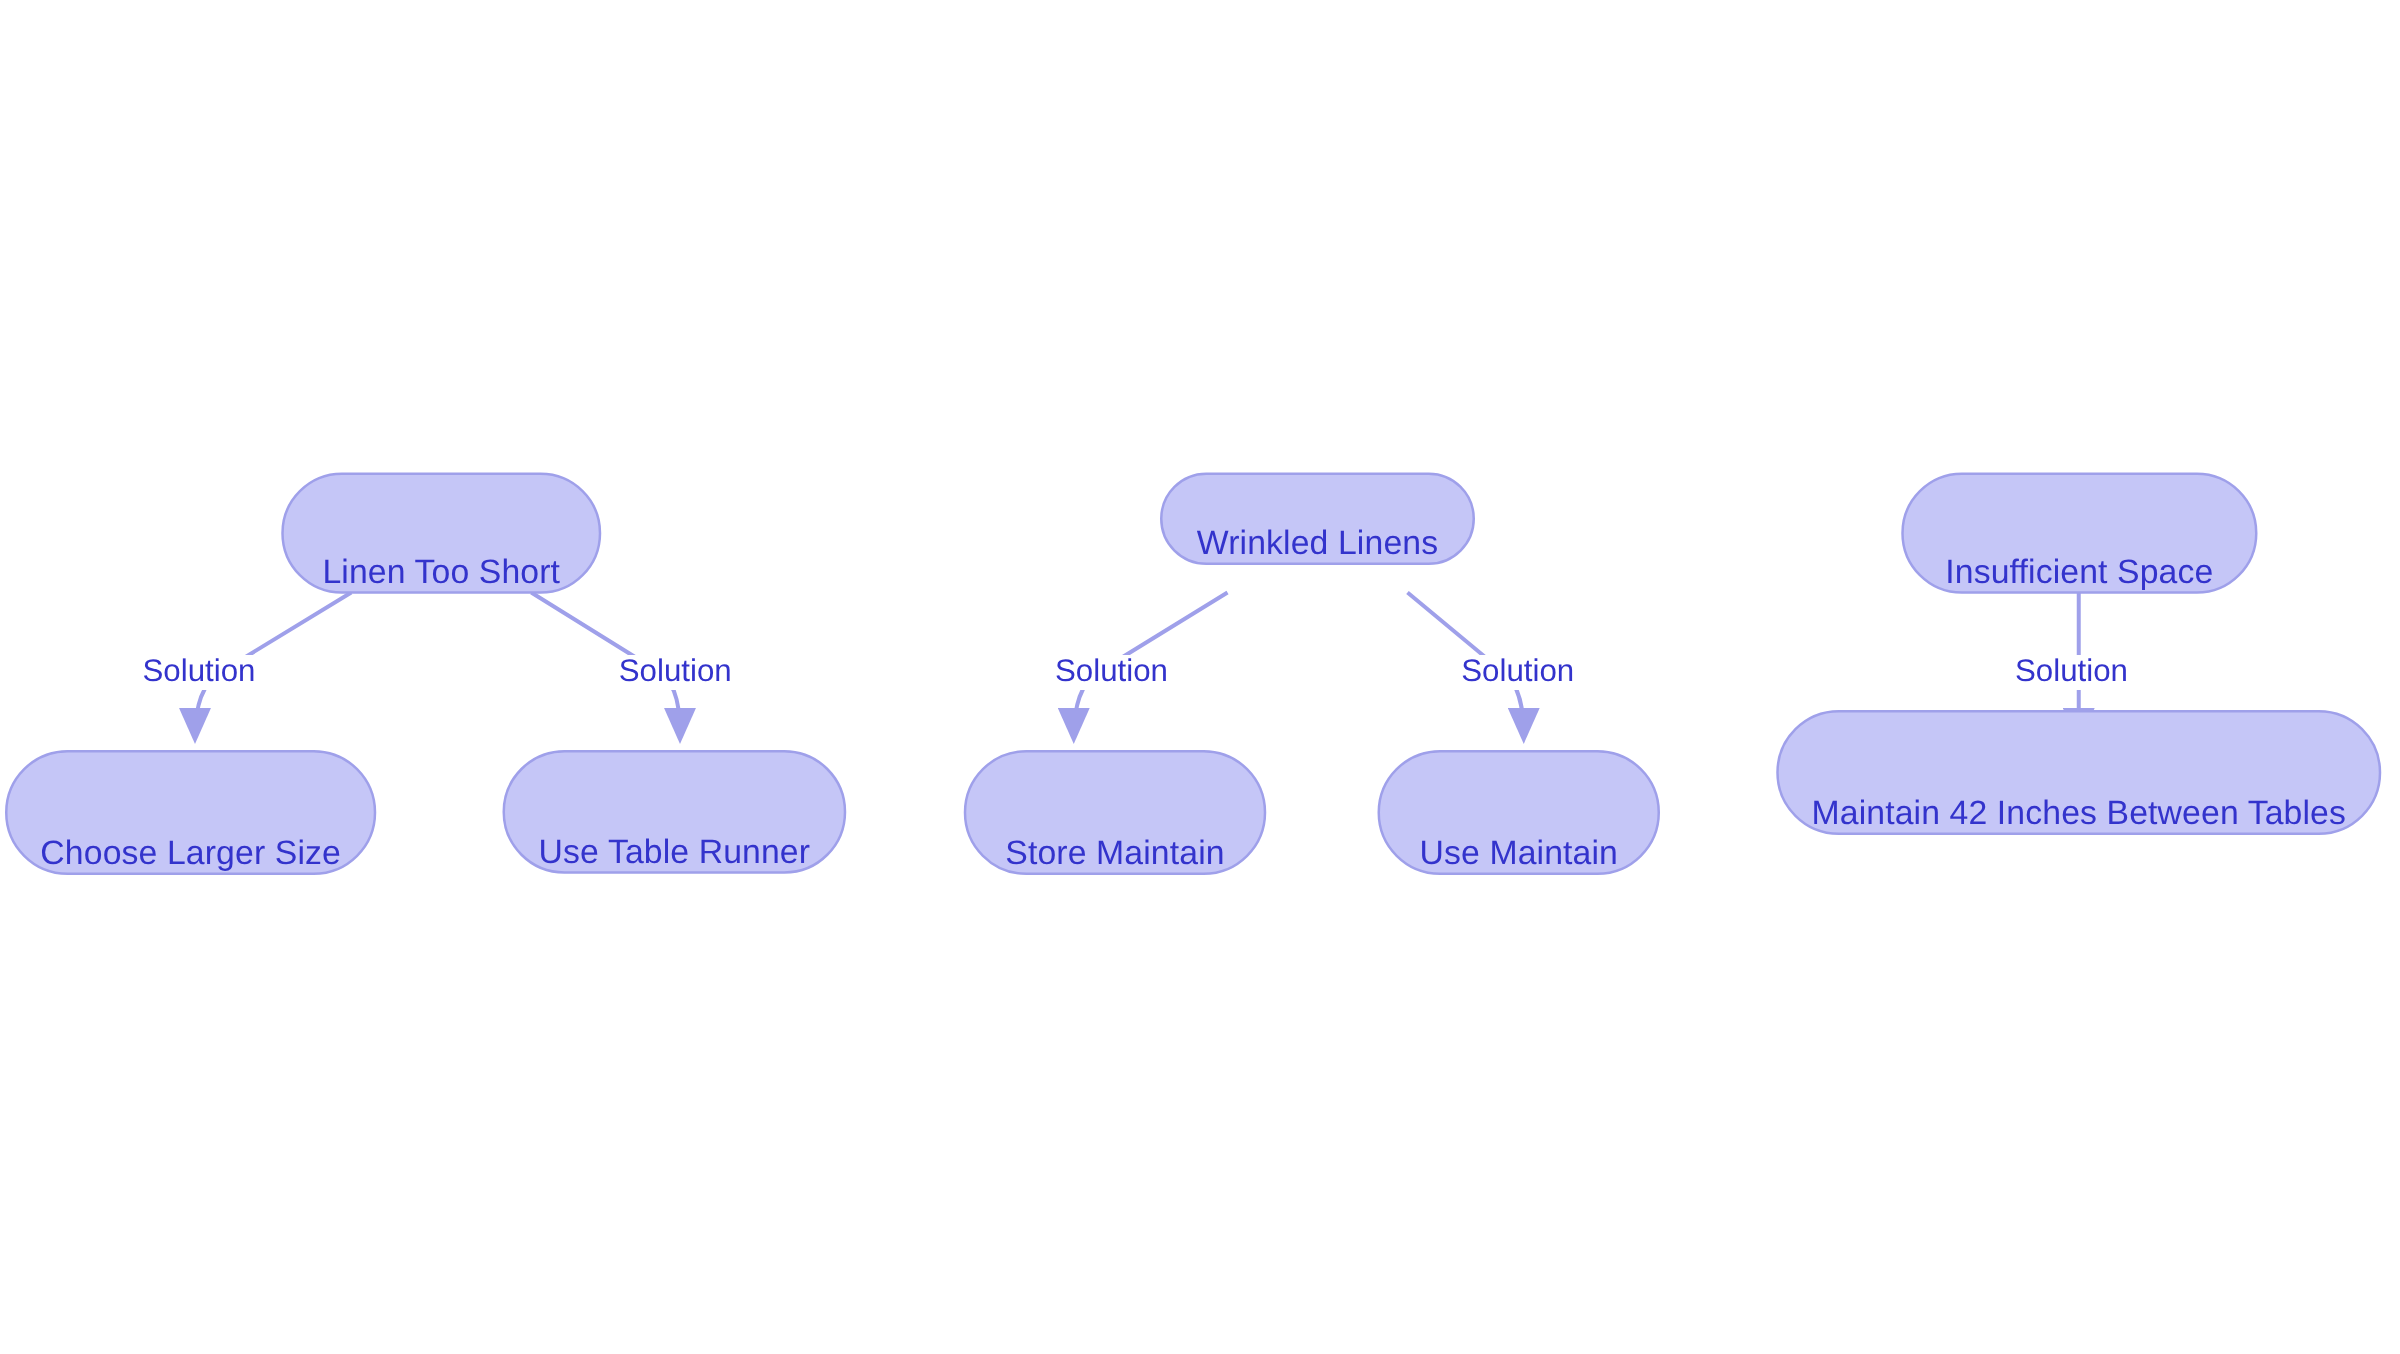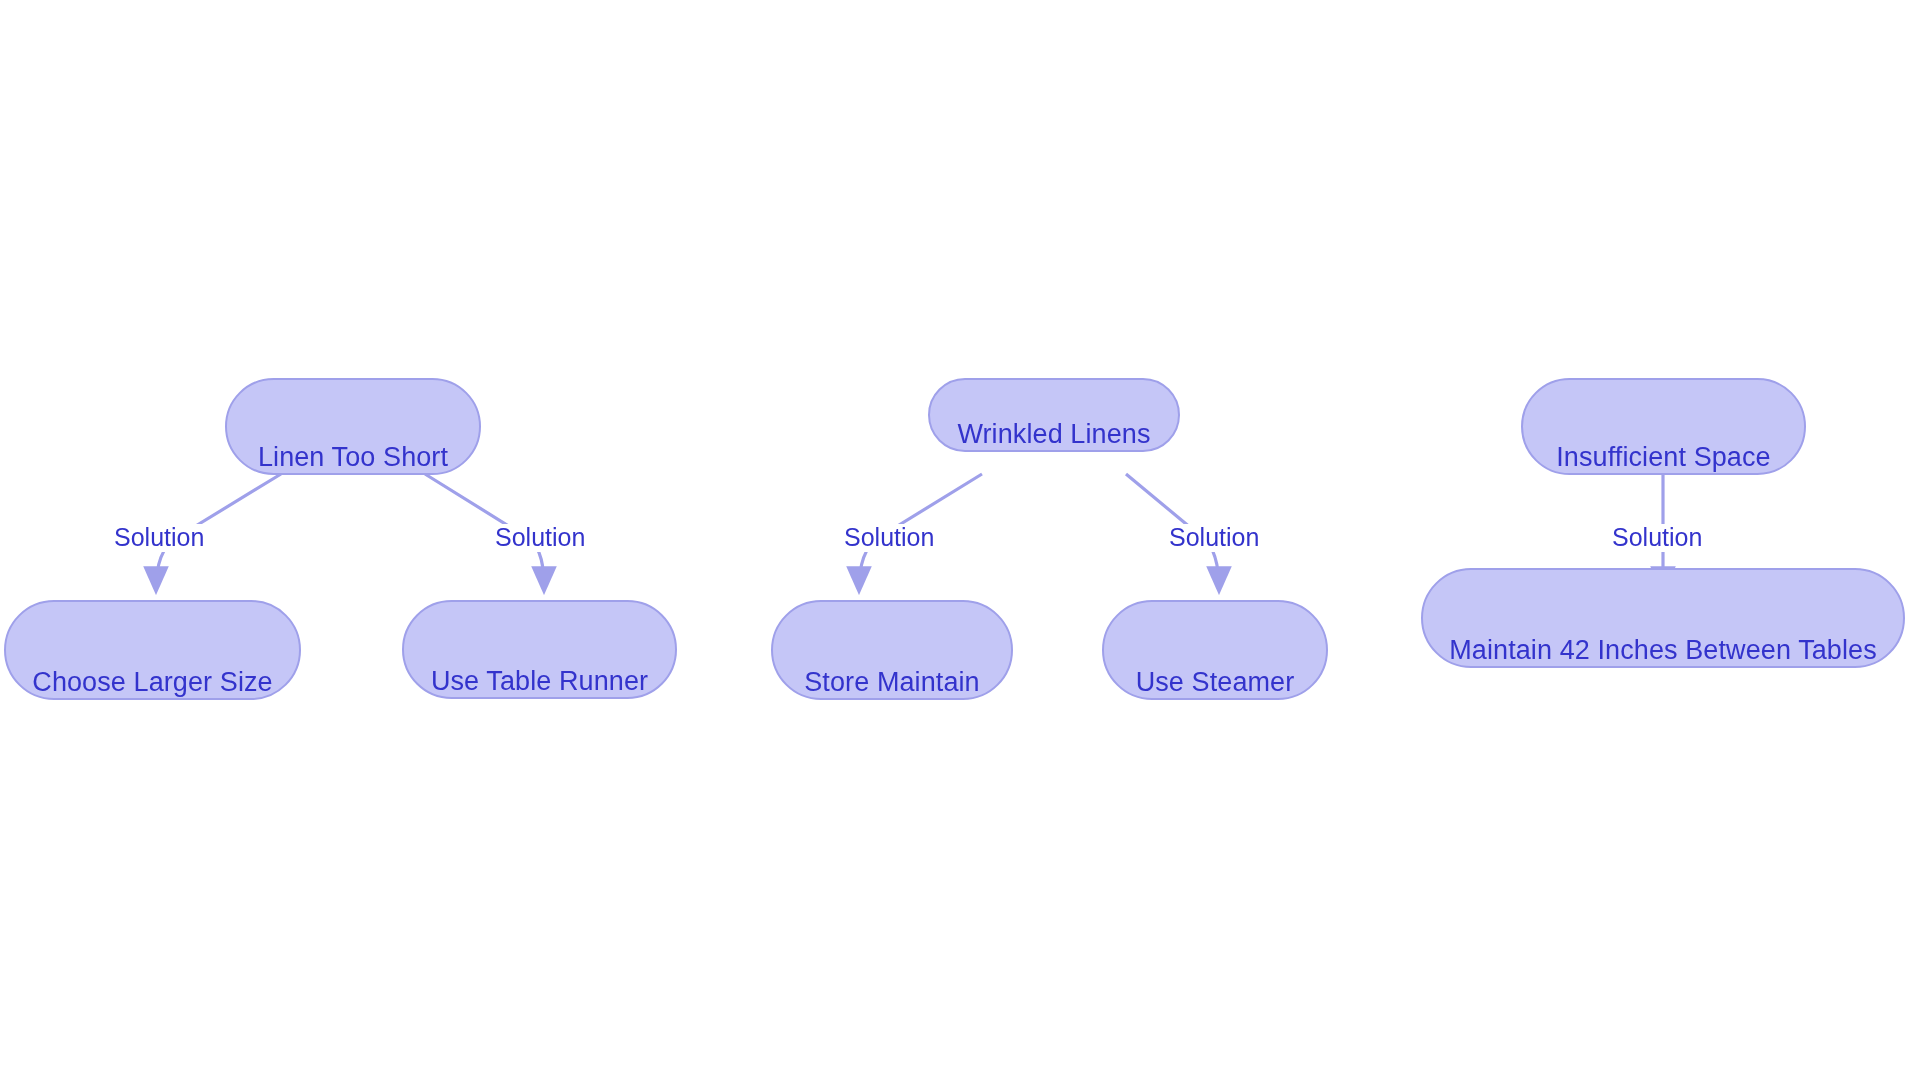--- a/index.html
+++ b/index.html
@@ -90,21 +90,21 @@
 
   <div class="node" style="left:928px; top:378px; width:252px; height:74px;">
     <span>Wrinkled Linens</span>
   </div>
 
   <div class="node" style="left:771px; top:600px; width:242px; height:100px;">
     <span>Store Maintain</span>
   </div>
 
   <div class="node" style="left:1102px; top:600px; width:226px; height:100px;">
-    <span>Use Steamer</span>
+    <span>Use Maintain</span>
   </div>
 
   <div class="node" style="left:1521px; top:378px; width:285px; height:97px;">
     <span>Insufficient Space</span>
   </div>
 
   <div class="node" style="left:1421px; top:568px; width:484px; height:100px;">
     <span>Maintain 42 Inches Between Tables</span>
   </div>
 

